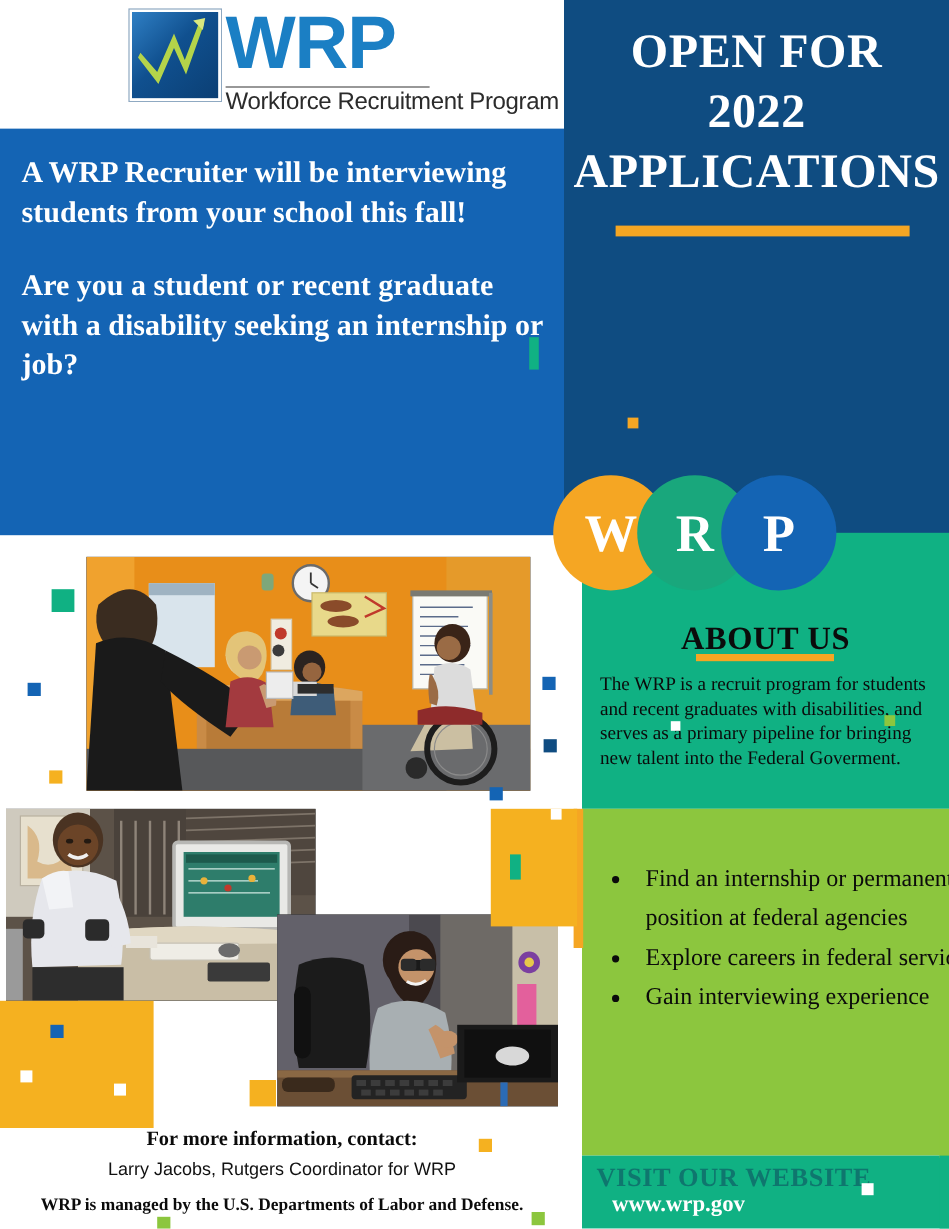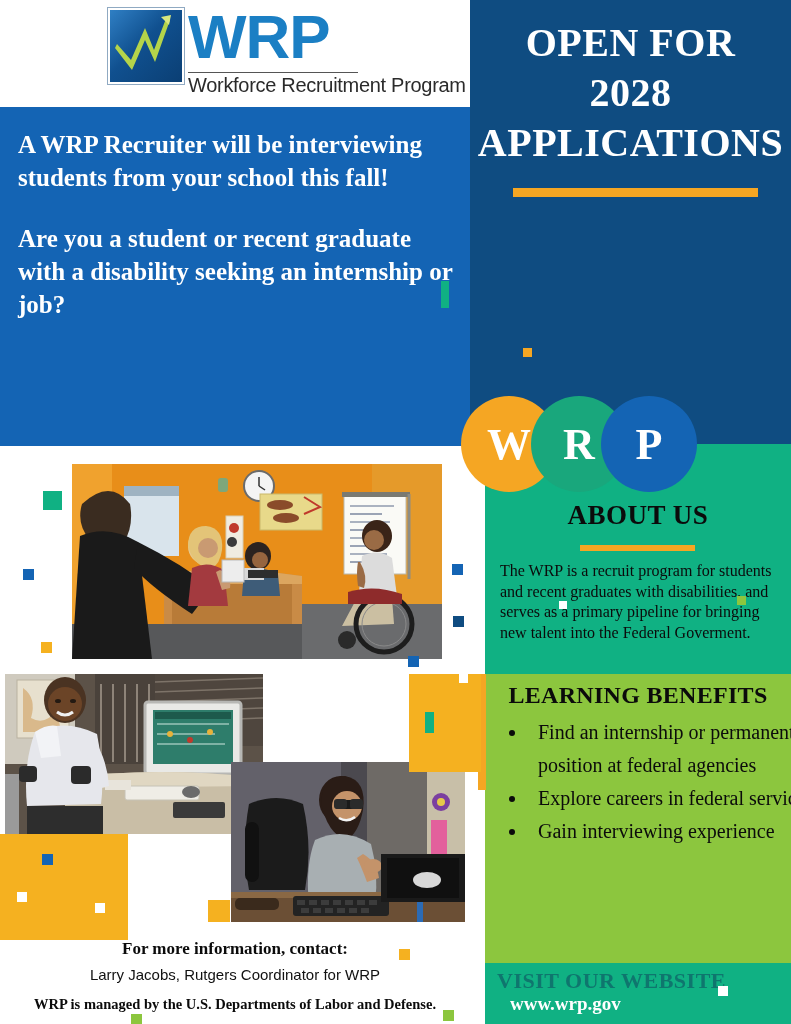--- a/index.html
+++ b/index.html
@@ -46,21 +46,21 @@
   #reg-bullet{left:523px;top:348px;width:9px;height:9px;background:#F5A623;}
 
   
   .circ{border-radius:50%;width:96px;height:96px;display:flex;align-items:center;
     justify-content:center;color:#ffffff;font-size:44px;font-weight:700;}
   #circ-w{left:461px;top:396px;background:#F5A623;z-index:5;}
   #circ-r{left:531px;top:396px;background:#19A77C;z-index:6;}
   #circ-p{left:601px;top:396px;background:#1464B4;z-index:7;}
 
   
-  #about-title{left:485px;top:500px;width:306px;text-align:center;color:#0b0b0b;
+  #about-title{left:485px;top:517px;width:306px;text-align:center;color:#0b0b0b;
     font-size:27px;font-weight:700;letter-spacing:0.5px;}
   #about-rule{left:580px;top:545px;width:115px;height:6px;background:#F5A623;}
   #about-body{left:500px;top:561px;width:280px;color:#0b0b0b;font-size:16px;line-height:20.5px;}
 
   
   #benefits-title{left:485px;top:682px;width:306px;text-align:center;color:#0b0b0b;
     font-size:24px;font-weight:700;letter-spacing:0.3px;}
   #benefits-list{left:500px;top:716px;width:285px;margin:0;padding:0 0 0 28px;
     color:#0b0b0b;font-size:20px;line-height:33px;}
   #benefits-list li{margin:0;padding-left:10px;}
@@ -113,21 +113,21 @@
         <path d="M47 3 L57 1 L55 11 Z" fill="#D9E87F"></path>
       </svg>
     </div>
     <div id="logo-text">WRP</div>
     <div id="logo-rule"></div>
     <div id="logo-sub">Workforce Recruitment Program</div>
   </div>
 
   <div class="abs" id="open-title">
     <div>OPEN FOR</div>
-    <div>2028</div>
+    <div>2022</div>
     <div>APPLICATIONS</div>
   </div>
   <div class="abs" id="orange-rule"></div>
   <div class="abs sq sq-yellow" id="reg-bullet"></div>
 
   <div class="abs" id="headline">
     <p>A WRP Recruiter will be interviewing students from your school this fall!</p>
     <p>Are you a student or recent graduate with a disability seeking an internship or job?</p>
   </div>
   <div class="abs" id="green-tick"></div>
@@ -139,21 +139,20 @@
   <div class="abs" id="about-panel"></div>
   <div class="abs" id="about-title">ABOUT US</div>
   <div class="abs" id="about-rule"></div>
   <div class="abs" id="about-body">The WRP is a recruit program for students and recent graduates with disabilities, and serves as a primary pipeline for bringing new talent into the Federal Goverment.</div>
   <div class="abs sq sq-white" style="left:559px;top:601px;width:8px;height:8px;"></div>
   <div class="abs sq sq-green" style="left:737px;top:596px;width:9px;height:9px;"></div>
   <div class="abs sq sq-darkblue" style="left:453px;top:616px;width:11px;height:11px;"></div>
 
   <div class="abs" id="benefits-panel"></div>
   <div class="abs" id="benefits-left-bar"></div>
-  <div class="abs" id="benefits-title">LEARNING BENEFITS</div>
   <ul class="abs" id="benefits-list">
     <li>Find an internship or permanent position at federal agencies</li>
     <li>Explore careers in federal service</li>
     <li>Gain interviewing experience</li>
   </ul>
 
   <div class="abs" id="website-panel"></div>
   <div class="abs" id="website-left-white"></div>
   <div class="abs" id="website-title">VISIT OUR WEBSITE</div>
   <div class="abs" id="website-url">www.wrp.gov</div>

